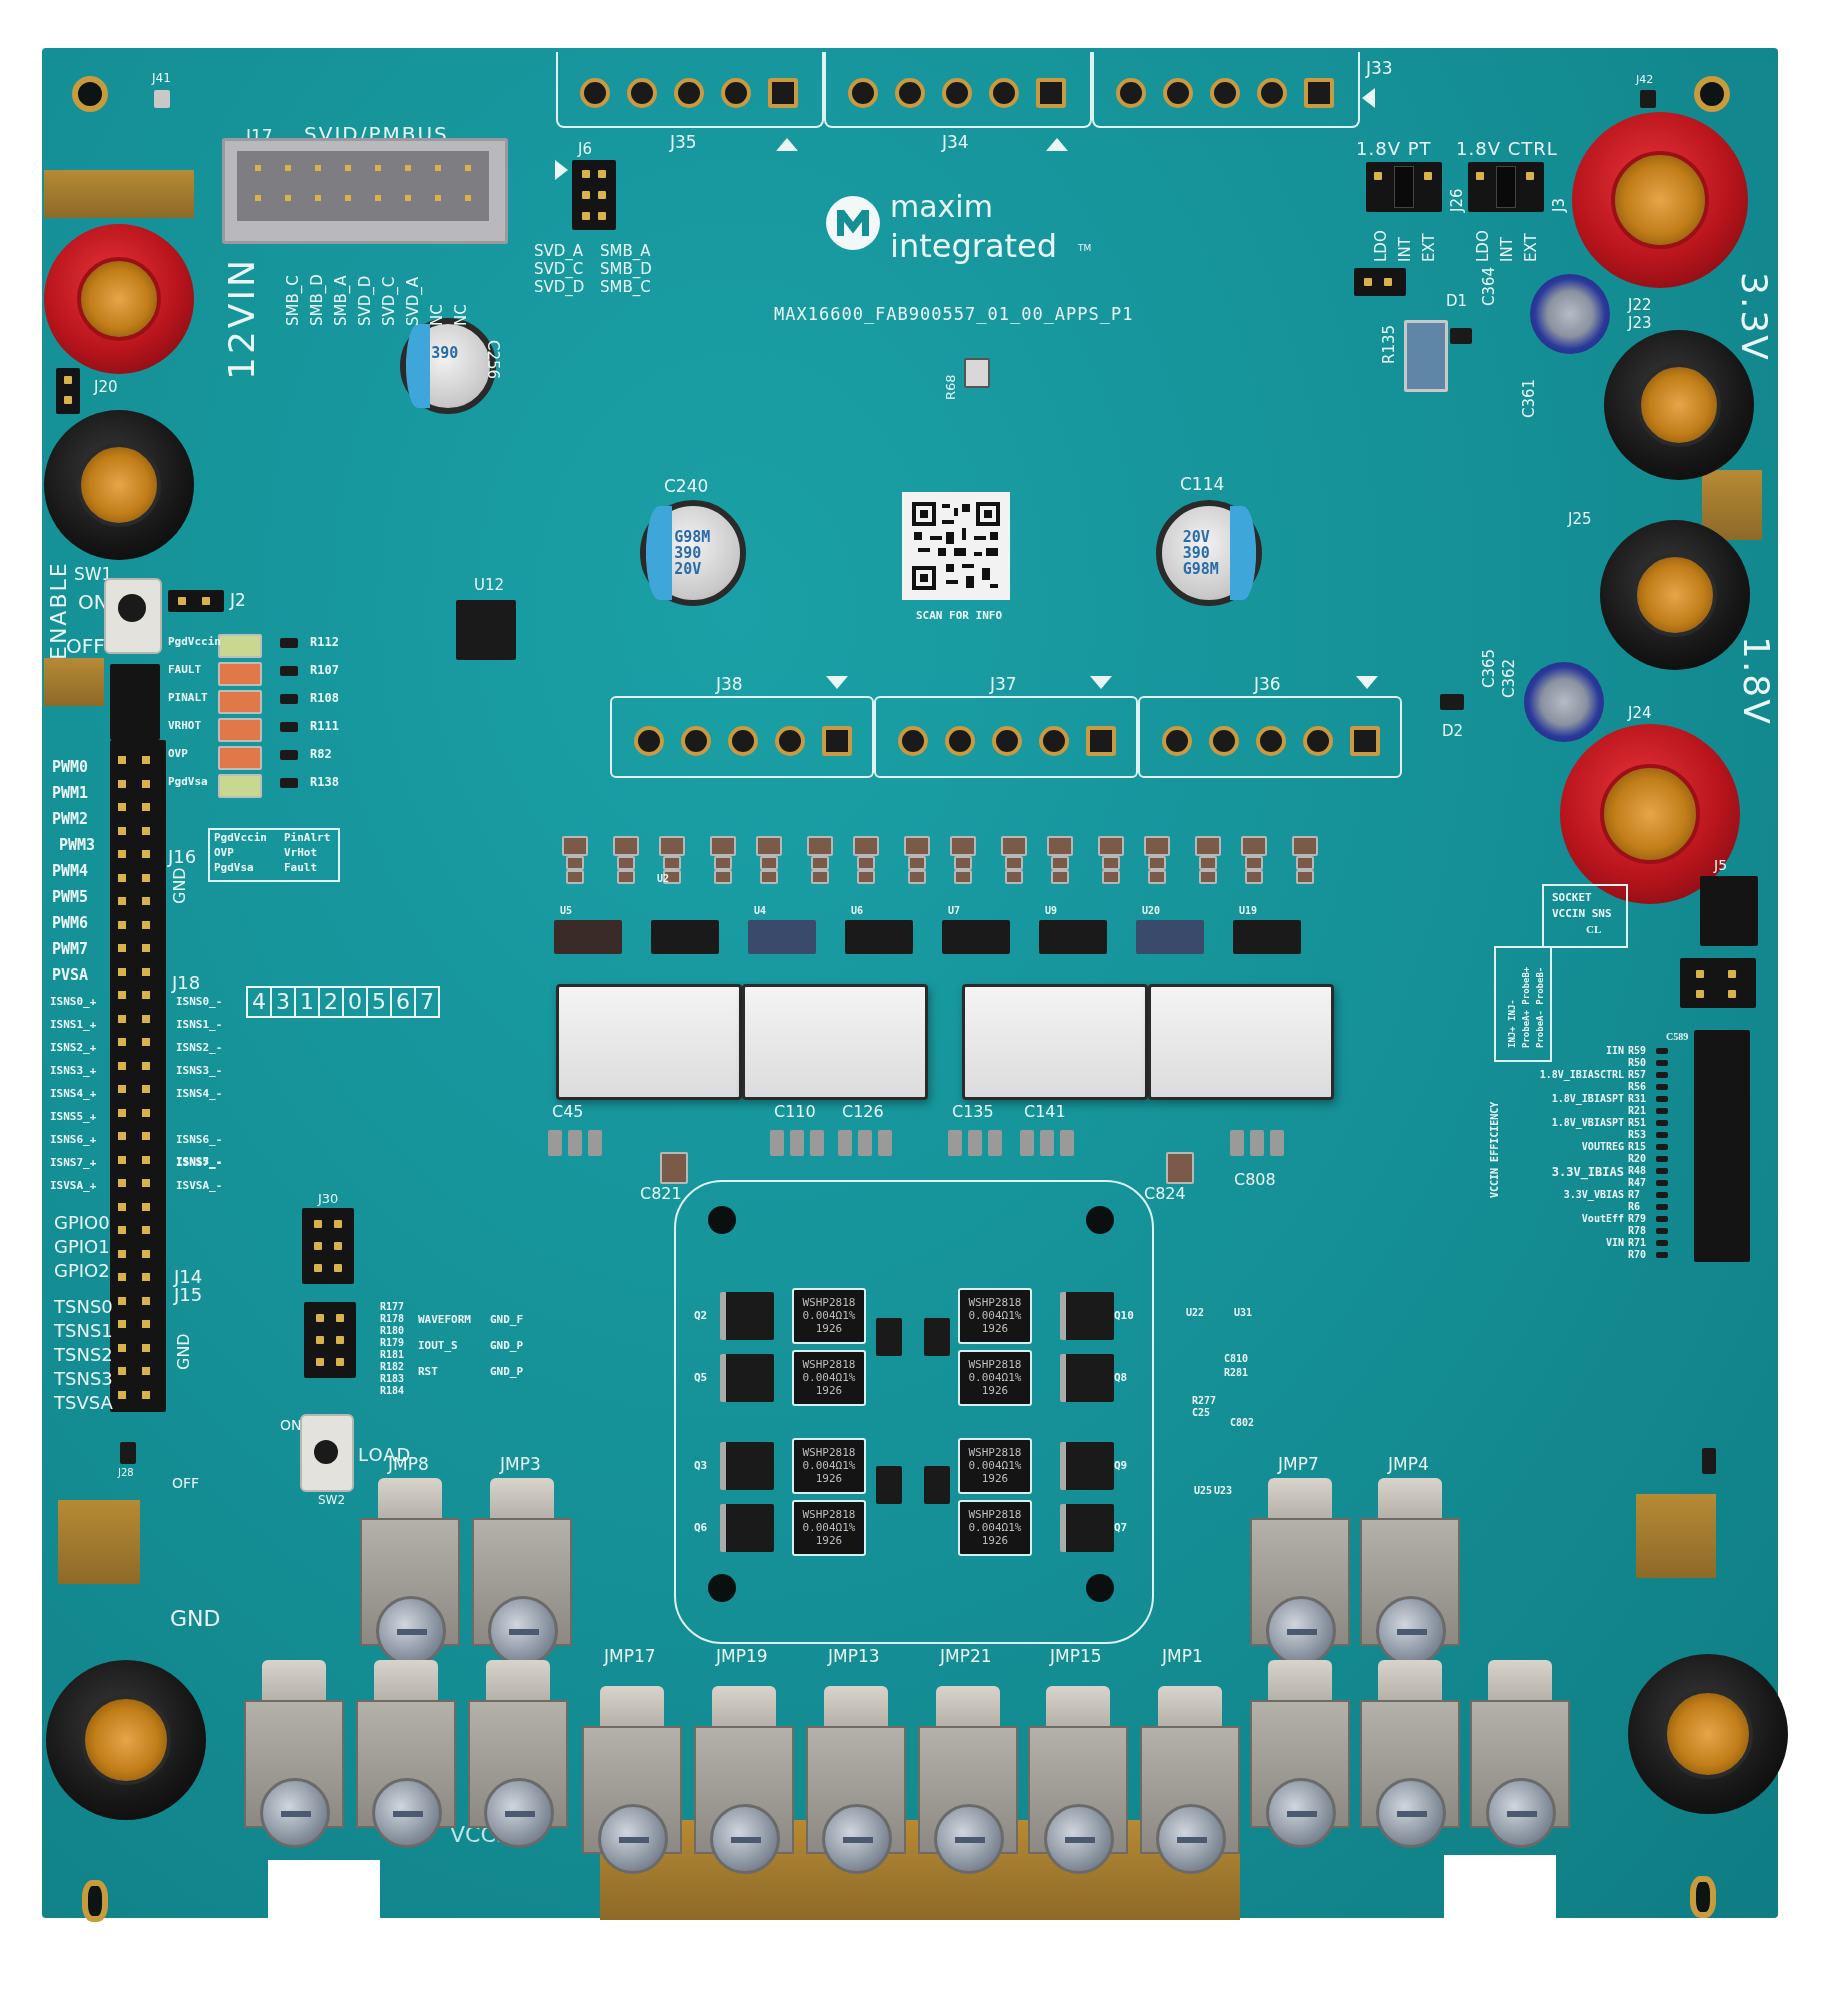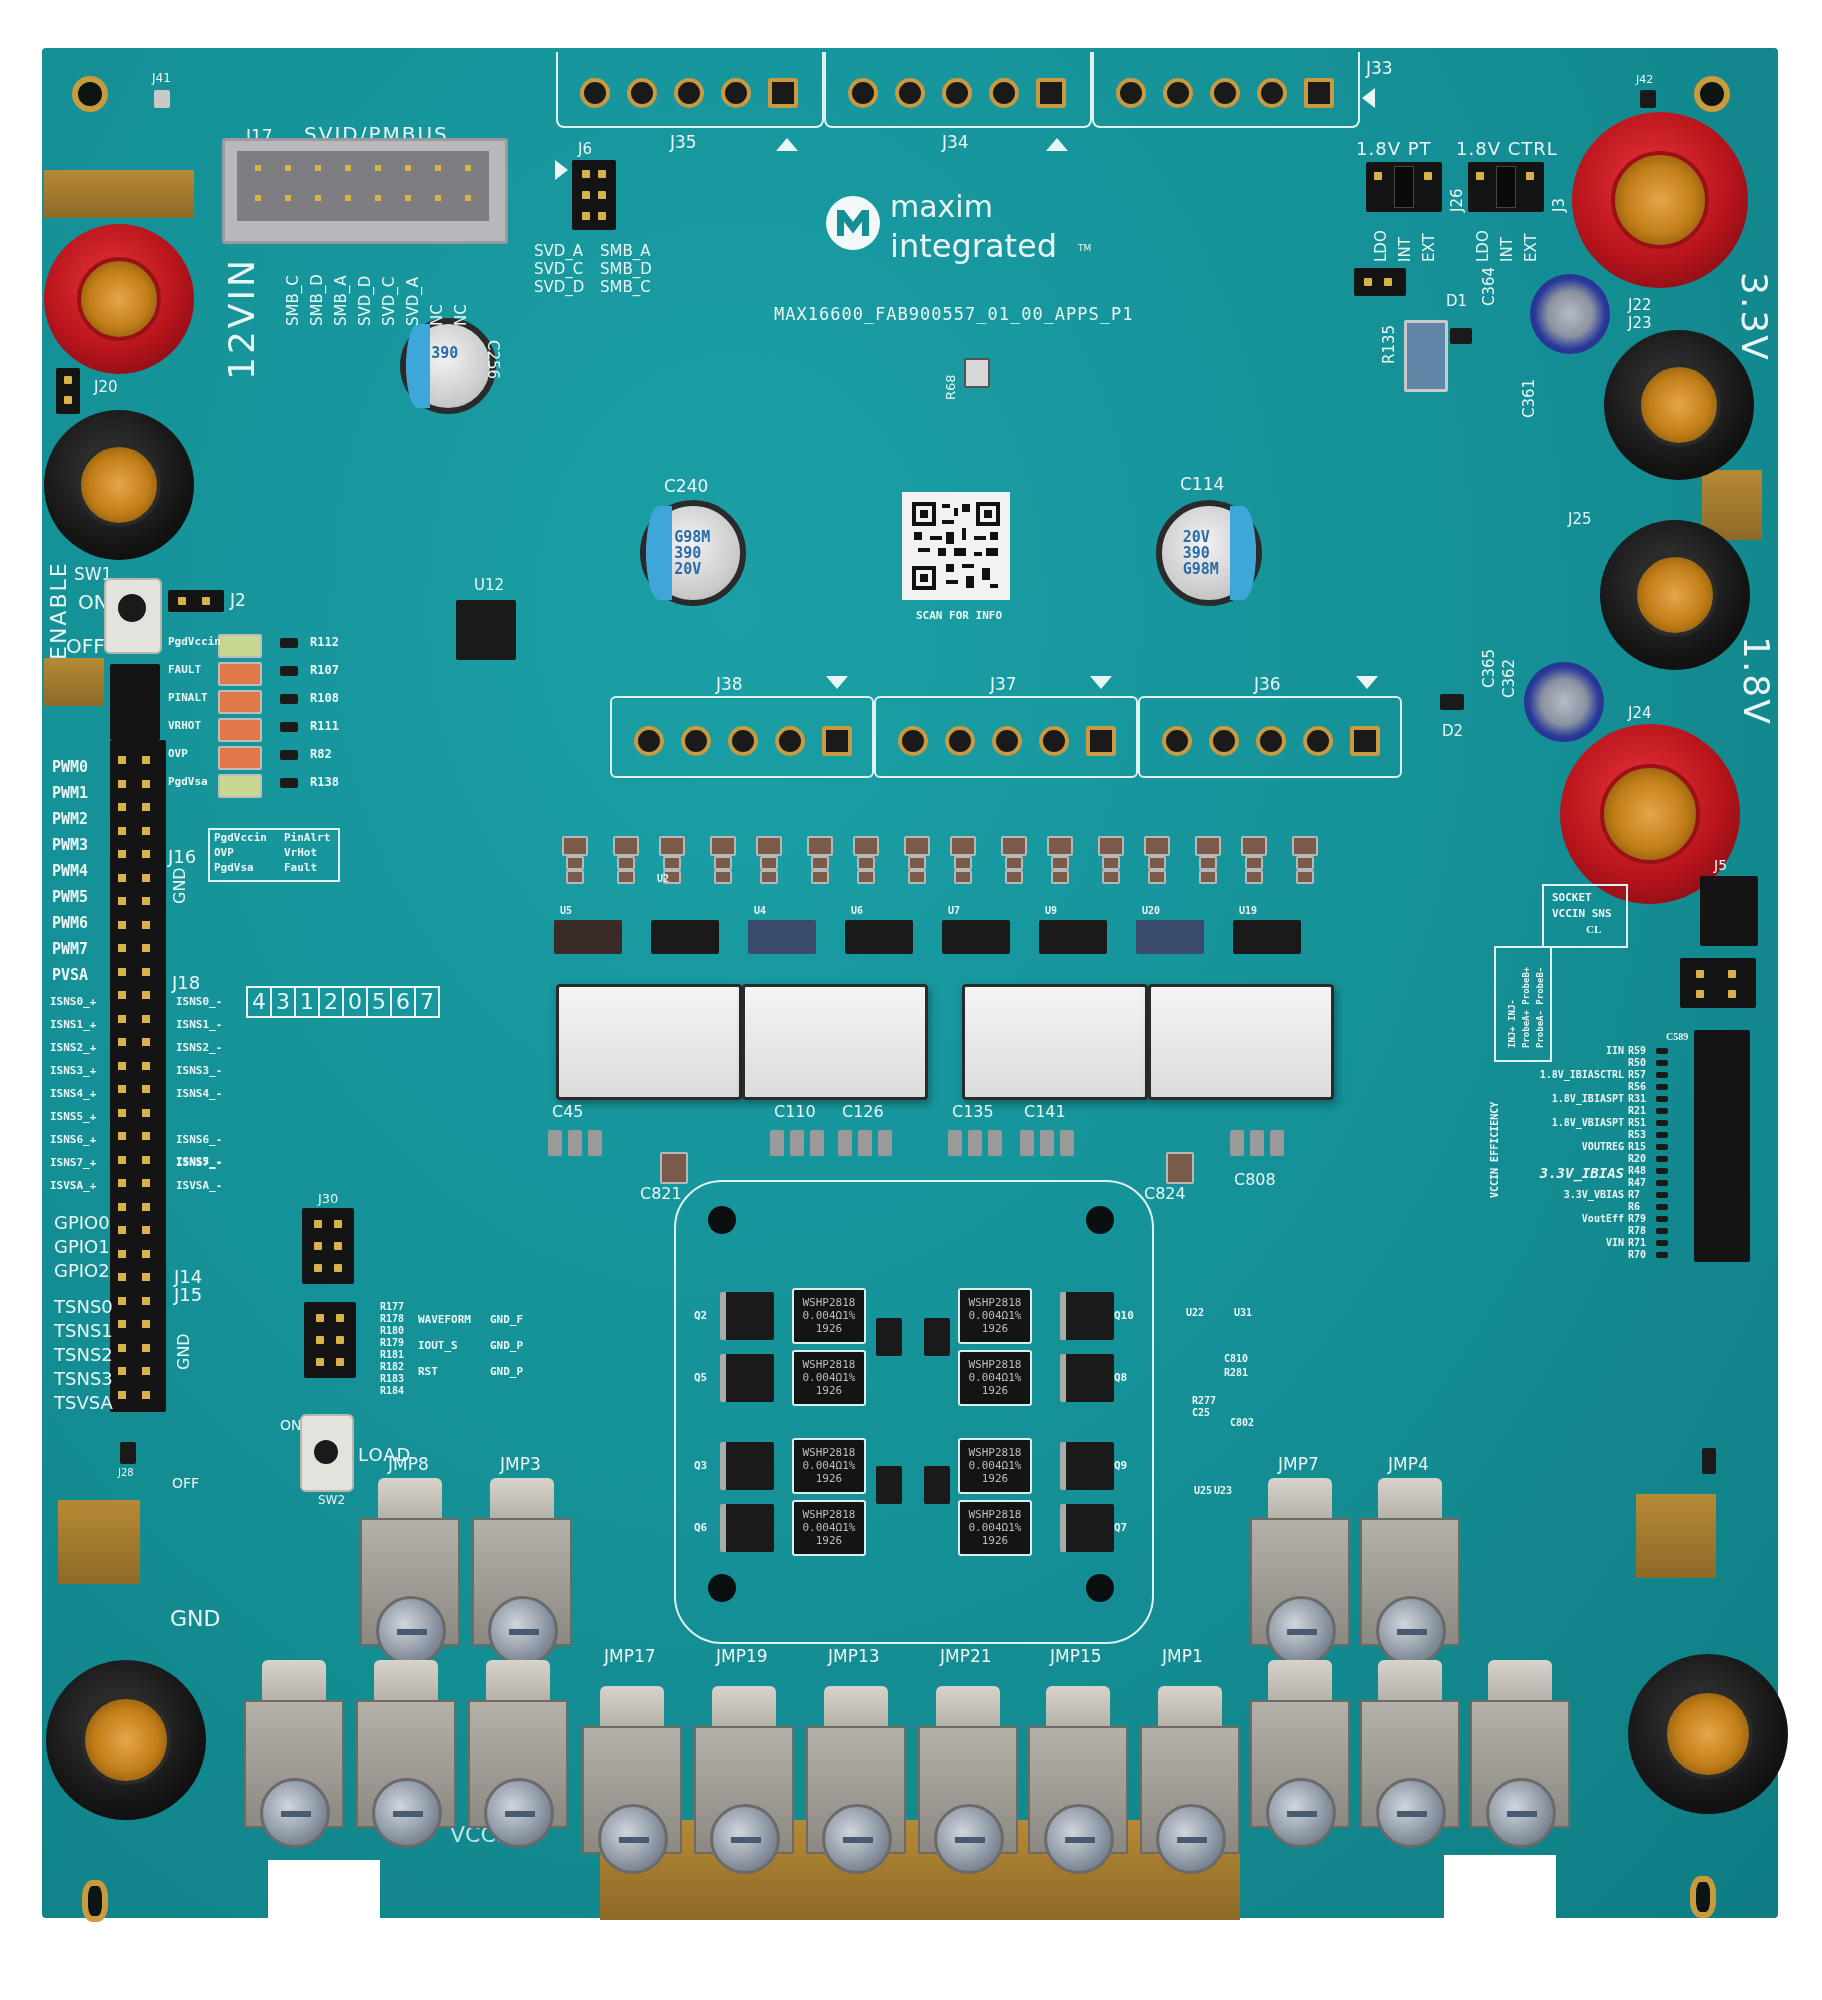--- a/index.html
+++ b/index.html
@@ -512,21 +512,21 @@
 <div style="position:absolute;left:142px;top:1320px;width:8px;height:8px;background:#d8b24a;"></div>
 <div style="position:absolute;left:118px;top:1343.5px;width:8px;height:8px;background:#d8b24a;"></div>
 <div style="position:absolute;left:142px;top:1343.5px;width:8px;height:8px;background:#d8b24a;"></div>
 <div style="position:absolute;left:118px;top:1367px;width:8px;height:8px;background:#d8b24a;"></div>
 <div style="position:absolute;left:142px;top:1367px;width:8px;height:8px;background:#d8b24a;"></div>
 <div style="position:absolute;left:118px;top:1390.5px;width:8px;height:8px;background:#d8b24a;"></div>
 <div style="position:absolute;left:142px;top:1390.5px;width:8px;height:8px;background:#d8b24a;"></div>
 <div class="silk" style="left:52px;top:760px;font-size:15px;">PWM0</div>
 <div class="silk" style="left:52px;top:786px;font-size:15px;">PWM1</div>
 <div class="silk" style="left:52px;top:812px;font-size:15px;">PWM2</div>
-<div class="silk" style="left:52px;top:838px;font-size:15px;">PWM3</div>
+<div class="silk" style="left:59px;top:838px;font-size:15px;">PWM3</div>
 <div class="silk" style="left:52px;top:864px;font-size:15px;">PWM4</div>
 <div class="silk" style="left:52px;top:890px;font-size:15px;">PWM5</div>
 <div class="silk" style="left:52px;top:916px;font-size:15px;">PWM6</div>
 <div class="silk" style="left:52px;top:942px;font-size:15px;">PWM7</div>
 <div class="silk" style="left:52px;top:968px;font-size:15px;">PVSA</div>
 <div class="silk" style="left:50px;top:996px;font-size:11px;">ISNS0_+</div>
 <div class="silk" style="left:50px;top:1019px;font-size:11px;">ISNS1_+</div>
 <div class="silk" style="left:50px;top:1042px;font-size:11px;">ISNS2_+</div>
 <div class="silk" style="left:50px;top:1065px;font-size:11px;">ISNS3_+</div>
 <div class="silk" style="left:50px;top:1088px;font-size:11px;">ISNS4_+</div>
@@ -758,21 +758,21 @@
 <div class="silk" style="right:198px;top:1118px;font-size:10px;">1.8V_VBIASPT</div>
 <div class="silk" style="left:1628px;top:1118px;font-size:10px;">R51</div>
 <div class="smd" style="left:1656px;top:1120px;width:12px;height:6px;"></div>
 <div class="silk" style="left:1628px;top:1130px;font-size:10px;">R53</div>
 <div class="smd" style="left:1656px;top:1132px;width:12px;height:6px;"></div>
 <div class="silk" style="right:198px;top:1142px;font-size:10px;">VOUTREG</div>
 <div class="silk" style="left:1628px;top:1142px;font-size:10px;">R15</div>
 <div class="smd" style="left:1656px;top:1144px;width:12px;height:6px;"></div>
 <div class="silk" style="left:1628px;top:1154px;font-size:10px;">R20</div>
 <div class="smd" style="left:1656px;top:1156px;width:12px;height:6px;"></div>
-<div class="silk" style="right:198px;top:1166px;font-size:14px;font-style:italic;">3.3V_IBIAS</div>
+<div class="silk" style="right:198px;top:1166px;font-size:12px;">3.3V_IBIAS</div>
 <div class="silk" style="left:1628px;top:1166px;font-size:10px;">R48</div>
 <div class="smd" style="left:1656px;top:1168px;width:12px;height:6px;"></div>
 <div class="silk" style="left:1628px;top:1178px;font-size:10px;">R47</div>
 <div class="smd" style="left:1656px;top:1180px;width:12px;height:6px;"></div>
 <div class="silk" style="right:198px;top:1190px;font-size:10px;">3.3V_VBIAS</div>
 <div class="silk" style="left:1628px;top:1190px;font-size:10px;">R7</div>
 <div class="smd" style="left:1656px;top:1192px;width:12px;height:6px;"></div>
 <div class="silk" style="left:1628px;top:1202px;font-size:10px;">R6</div>
 <div class="smd" style="left:1656px;top:1204px;width:12px;height:6px;"></div>
 <div class="silk" style="right:198px;top:1214px;font-size:10px;">VoutEff</div>

